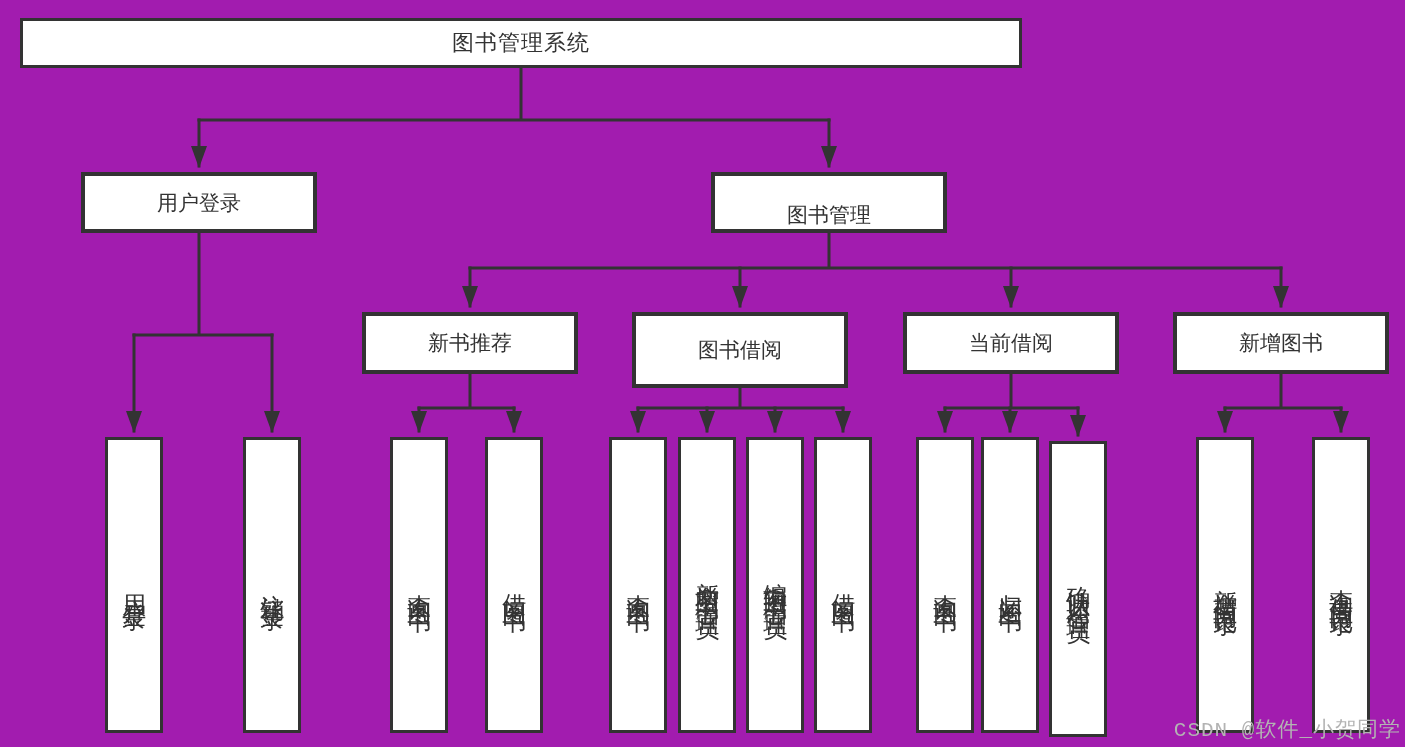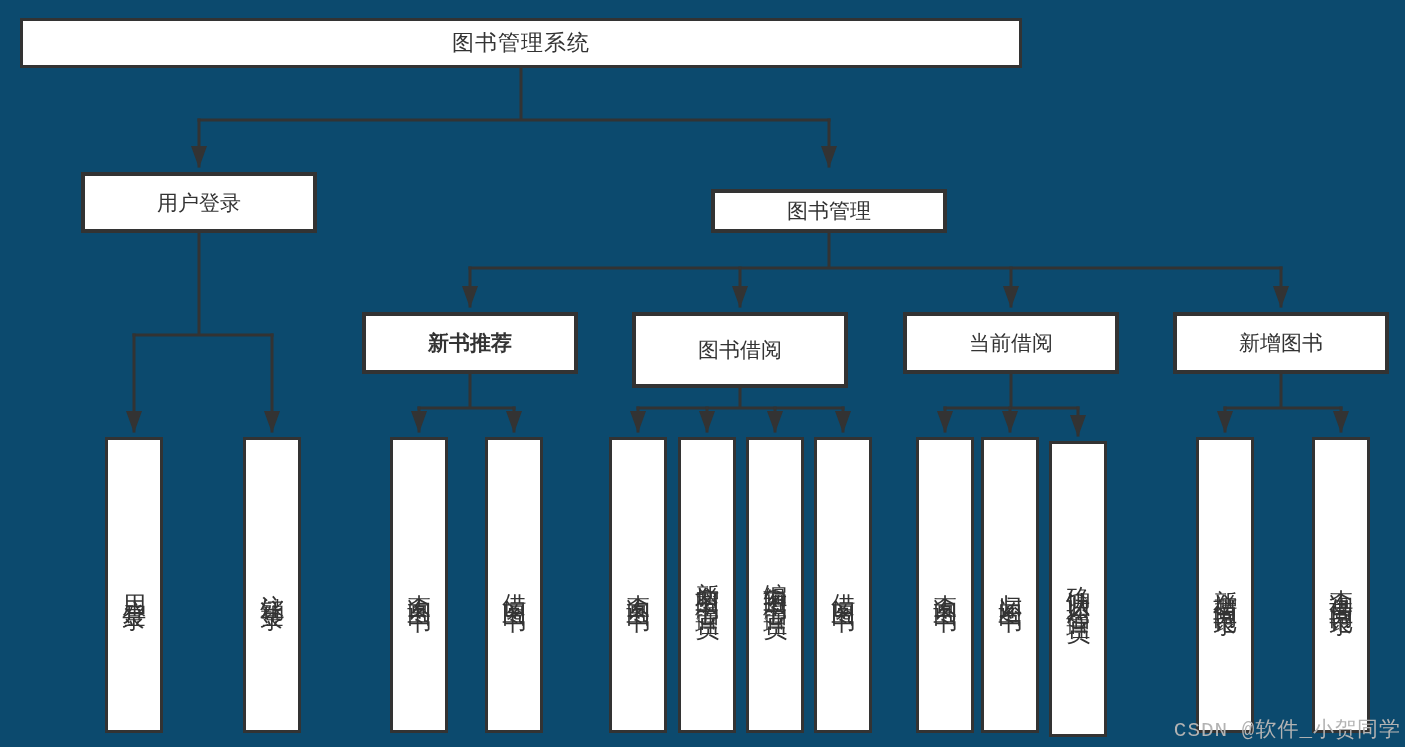--- a/index.html
+++ b/index.html
@@ -5,21 +5,21 @@
   html, body {
     margin: 0;
     padding: 0;
     background: #ffffff;
     font-family: "Liberation Sans", "DejaVu Sans", sans-serif;
   }
   #canvas {
     position: relative;
     width: 1405px;
     height: 747px;
-    background: #0c4a6e;
+    background: #a21caf;
     overflow: hidden;
   }
   #wires {
     position: absolute;
     left: 0; top: 0;
     width: 1405px; height: 747px;
     z-index: 0;
   }
   .box {
     position: absolute;
@@ -102,25 +102,25 @@
     </g>
   </svg>
 
   <div class="box rootbox" style="left:20px; top:18px; width:1002px; height:50px;">
     <span>图书管理系统</span>
   </div>
 
   <div class="box hbox" style="left:81px; top:172px; width:236px; height:61px;">
     <span>用户登录</span>
   </div>
-  <div class="box hbox" style="left:711px; top:189px; width:236px; height:44px;">
+  <div class="box hbox" style="left:711px; top:172px; width:236px; height:61px;align-items:flex-end;">
     <span>图书管理</span>
   </div>
 
-  <div class="box hbox" style="left:362px; top:312px; width:216px; height:62px;font-weight:bold;">
+  <div class="box hbox" style="left:362px; top:312px; width:216px; height:62px;">
     <span>新书推荐</span>
   </div>
   <div class="box hbox" style="left:632px; top:312px; width:216px; height:76px;">
     <span>图书借阅</span>
   </div>
   <div class="box hbox" style="left:903px; top:312px; width:216px; height:62px;">
     <span>当前借阅</span>
   </div>
   <div class="box hbox" style="left:1173px; top:312px; width:216px; height:62px;">
     <span>新增图书</span>

